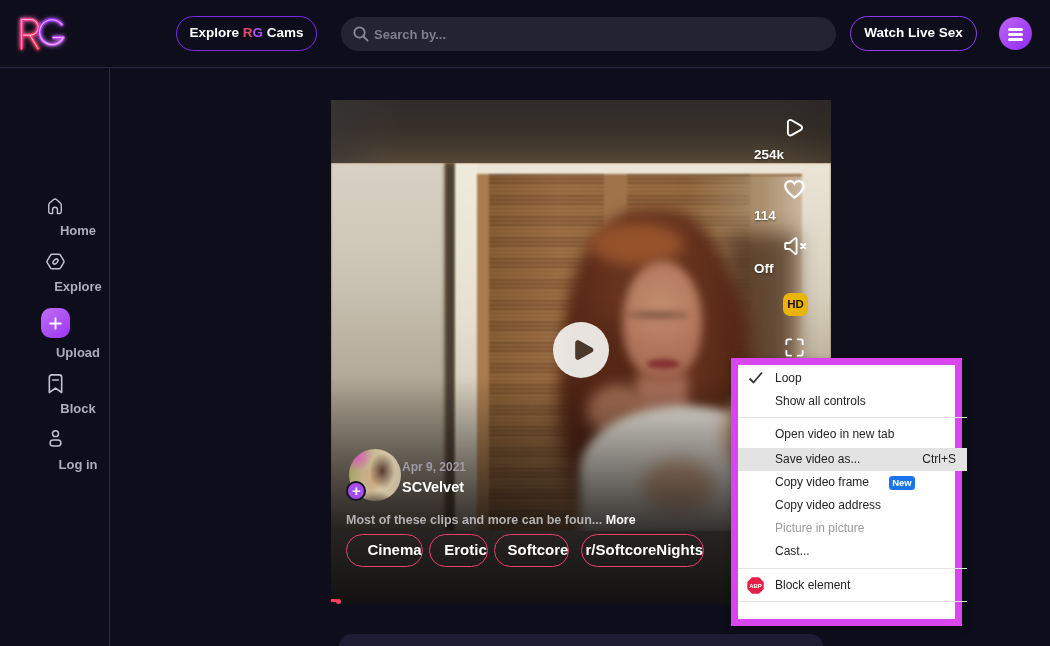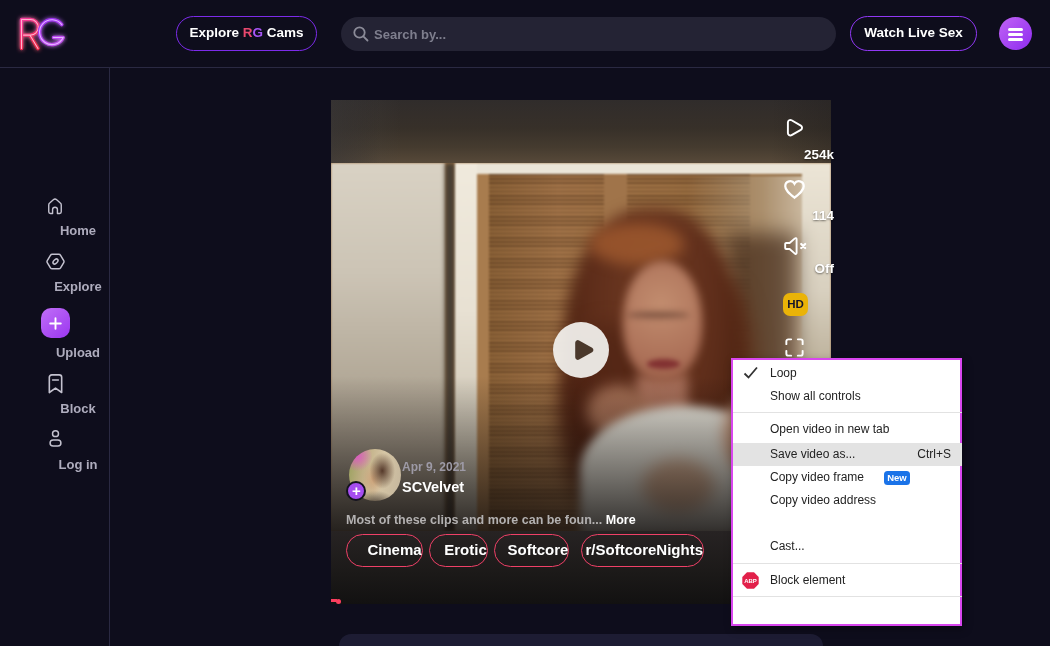--- a/index.html
+++ b/index.html
@@ -68,21 +68,21 @@
 #botbar { position:absolute; left:0; top:431px; width:500px; height:73px; background:linear-gradient(180deg,#272323,#1b1918 60%,#121111 100%); }
 #prog { position:absolute; left:0; top:499px; width:6px; height:3px; background:#fb3e5e; }
 #progdot { position:absolute; left:5px; top:498.5px; width:5px; height:5px; border-radius:50%; background:#fb3e5e; }
 
 
 #playbtn { position:absolute; left:222px; top:222px; width:56px; height:56px; border-radius:50%; background:rgba(244,243,240,0.92); }
 #playbtn svg { position:absolute; left:19px; top:17px; }
 
 
 .vicon { position:absolute; text-align:center; color:#fff; }
-.vnum { position:absolute; width:80px; text-align:right; color:#fff; font-weight:bold; font-size:13.5px; text-shadow:0 1px 2px rgba(0,0,0,0.5); }
+.vnum { position:absolute; width:80px; text-align:left; color:#fff; font-weight:bold; font-size:13.5px; text-shadow:0 1px 2px rgba(0,0,0,0.5); }
 #hdbadge { position:absolute; left:452px; top:192.5px; width:25px; height:23px; background:#eab308; border-radius:7px; color:#15142a; font-size:11.5px; font-weight:bold; text-align:center; line-height:23px; }
 
 
 #avatar { position:absolute; left:17.7px; top:348.7px; width:52px; height:52px; border-radius:50%; overflow:hidden;
   background:
    radial-gradient(circle at 16% 14%, rgba(224,84,200,0.9) 0%, rgba(224,84,200,0) 24%),
    radial-gradient(ellipse 34% 48% at 64% 42%, #55392a 0%, rgba(85,57,42,0) 72%),
    radial-gradient(ellipse 26% 42% at 46% 58%, #cda37a 0%, rgba(205,163,122,0) 78%),
    radial-gradient(ellipse 60% 40% at 50% 108%, rgba(40,30,25,0.85) 0%, rgba(40,30,25,0) 70%),
    linear-gradient(100deg, #97a05c 0%, #bfae83 28%, #d6c6a5 58%, #c4b69d 100%); }
@@ -90,21 +90,21 @@
 #vdate { position:absolute; left:71px; top:360px; font-size:12px; font-weight:bold; color:#9d9aa6; }
 #vname { position:absolute; left:71px; top:379px; font-size:14.5px; font-weight:bold; color:#fff; }
 #caption { position:absolute; left:15px; top:413px; font-size:12.5px; font-weight:bold; color:#b3b1b1; }
 #caption b { color:#fff; }
 .tag { position:absolute; top:434px; height:33px; border:1.5px solid #ef4067; border-radius:16.5px; color:#fff; font-size:15px; font-weight:bold; text-align:right; line-height:30px; }
 
 
 #card2 { position:absolute; left:339px; top:634px; width:484px; height:12px; border-radius:24px 24px 0 0; background:#1d1c33; }
 
 
-#menu { position:absolute; left:731px; top:358px; width:231px; height:268px; background:#fff; border:2px solid #d946ef; box-shadow:2px 3px 8px rgba(0,0,0,0.35); z-index:10; }
+#menu { position:absolute; left:731px; top:358px; width:231px; height:268px; background:#fff; border:7px solid #d946ef; box-shadow:2px 3px 8px rgba(0,0,0,0.35); z-index:10; }
 .mi { position:absolute; left:0; width:229px; height:23px; font-size:12px; color:#232323; line-height:23px; padding-left:37px; }
 .mi .accel { position:absolute; right:11px; }
 .msep { position:absolute; left:0px; width:229px; height:1px; background:#e2e2e2; }
 .mhl { position:absolute; left:0; top:83px; width:229px; height:23px; background:#e3e3e3; }
 #mnew { position:absolute; left:151px; top:111px; width:26px; height:14px; background:#1a73e8; border-radius:3.5px; color:#fff; font-size:9.5px; font-weight:bold; text-align:center; line-height:14px; }
 #abp { position:absolute; left:9px; top:212px; }
 .mgray { color:#9b9b9b !important; }
 </style>
 </head>
 <body>
@@ -256,20 +256,21 @@
     </svg>
   <div class="mi" style="top:2px">Loop</div>
   <div class="mi" style="top:25px">Show all controls</div>
   <div class="msep" style="top:52px"></div>
   <div class="mi" style="top:58px">Open video in new tab</div>
   <div class="mhl"></div>
   <div class="mi" style="top:83px">Save video as...<span class="accel">Ctrl+S</span></div>
   <div class="mi" style="top:106px">Copy video frame</div>
   <div id="mnew">New</div>
   <div class="mi" style="top:129px">Copy video address</div>
+  <div class="mi mgray" style="top:152px">Picture in picture</div>
   <div class="mi" style="top:175px">Cast...</div>
   <div class="msep" style="top:203px"></div>
   <div class="mi" style="top:209px">Block element</div>
   <svg id="abp" width="17" height="17" viewBox="0 0 17 17">
       <polygon points="5,0.3 12,0.3 16.7,5 16.7,12 12,16.7 5,16.7 0.3,12 0.3,5" fill="#e2204a"></polygon>
       <text x="8.5" y="10.8" font-size="6" font-weight="bold" fill="#fff" text-anchor="middle" font-family="Liberation Sans,sans-serif">ABP</text>
     </svg>
   <div class="msep" style="top:236px"></div>
 </div>
 

